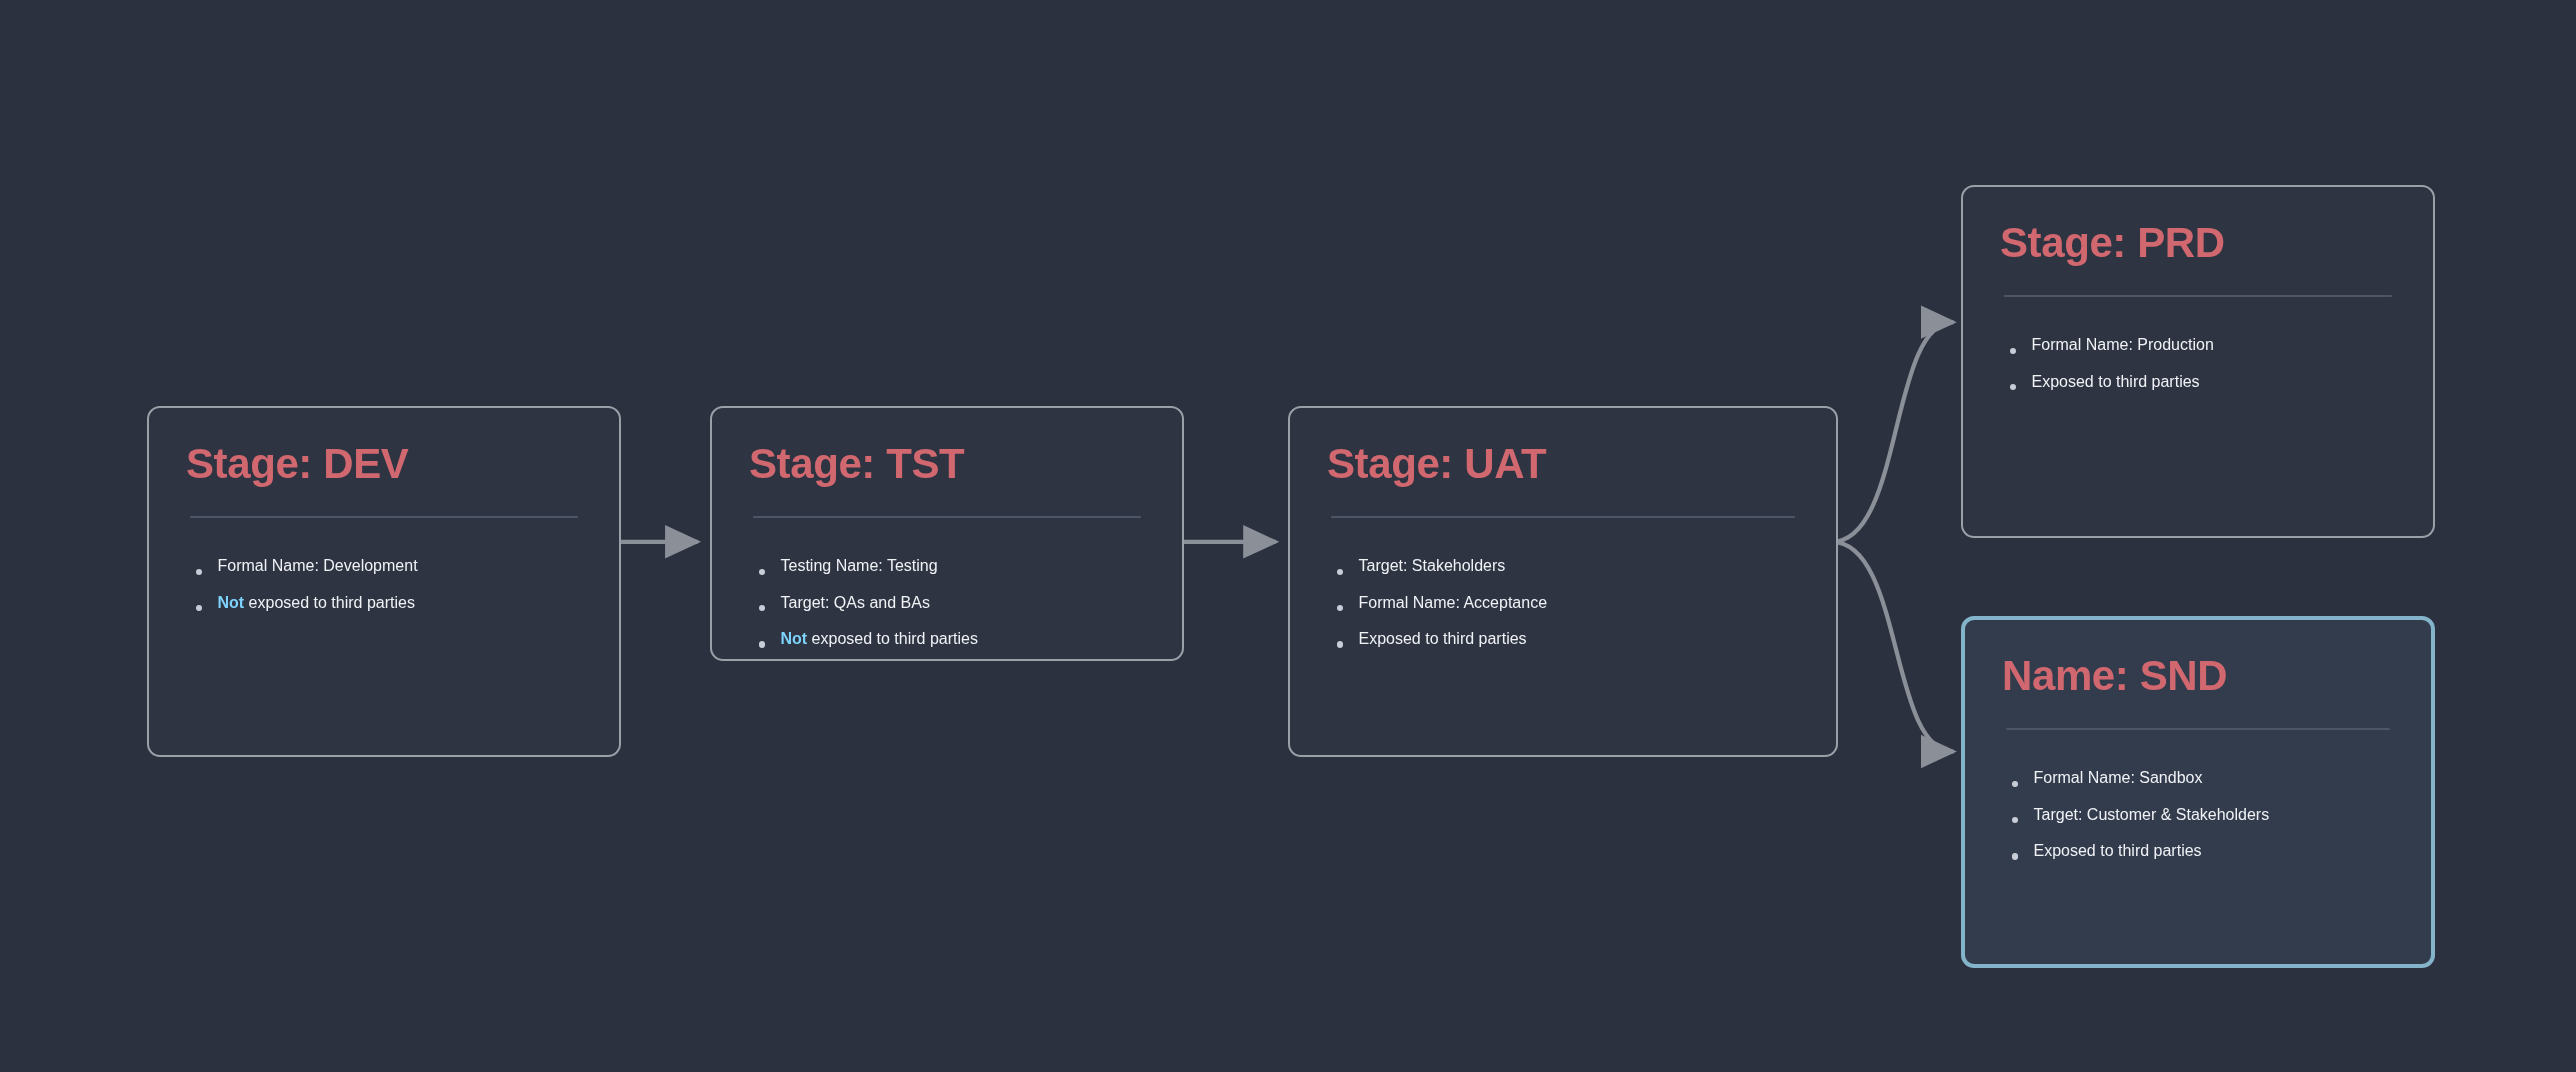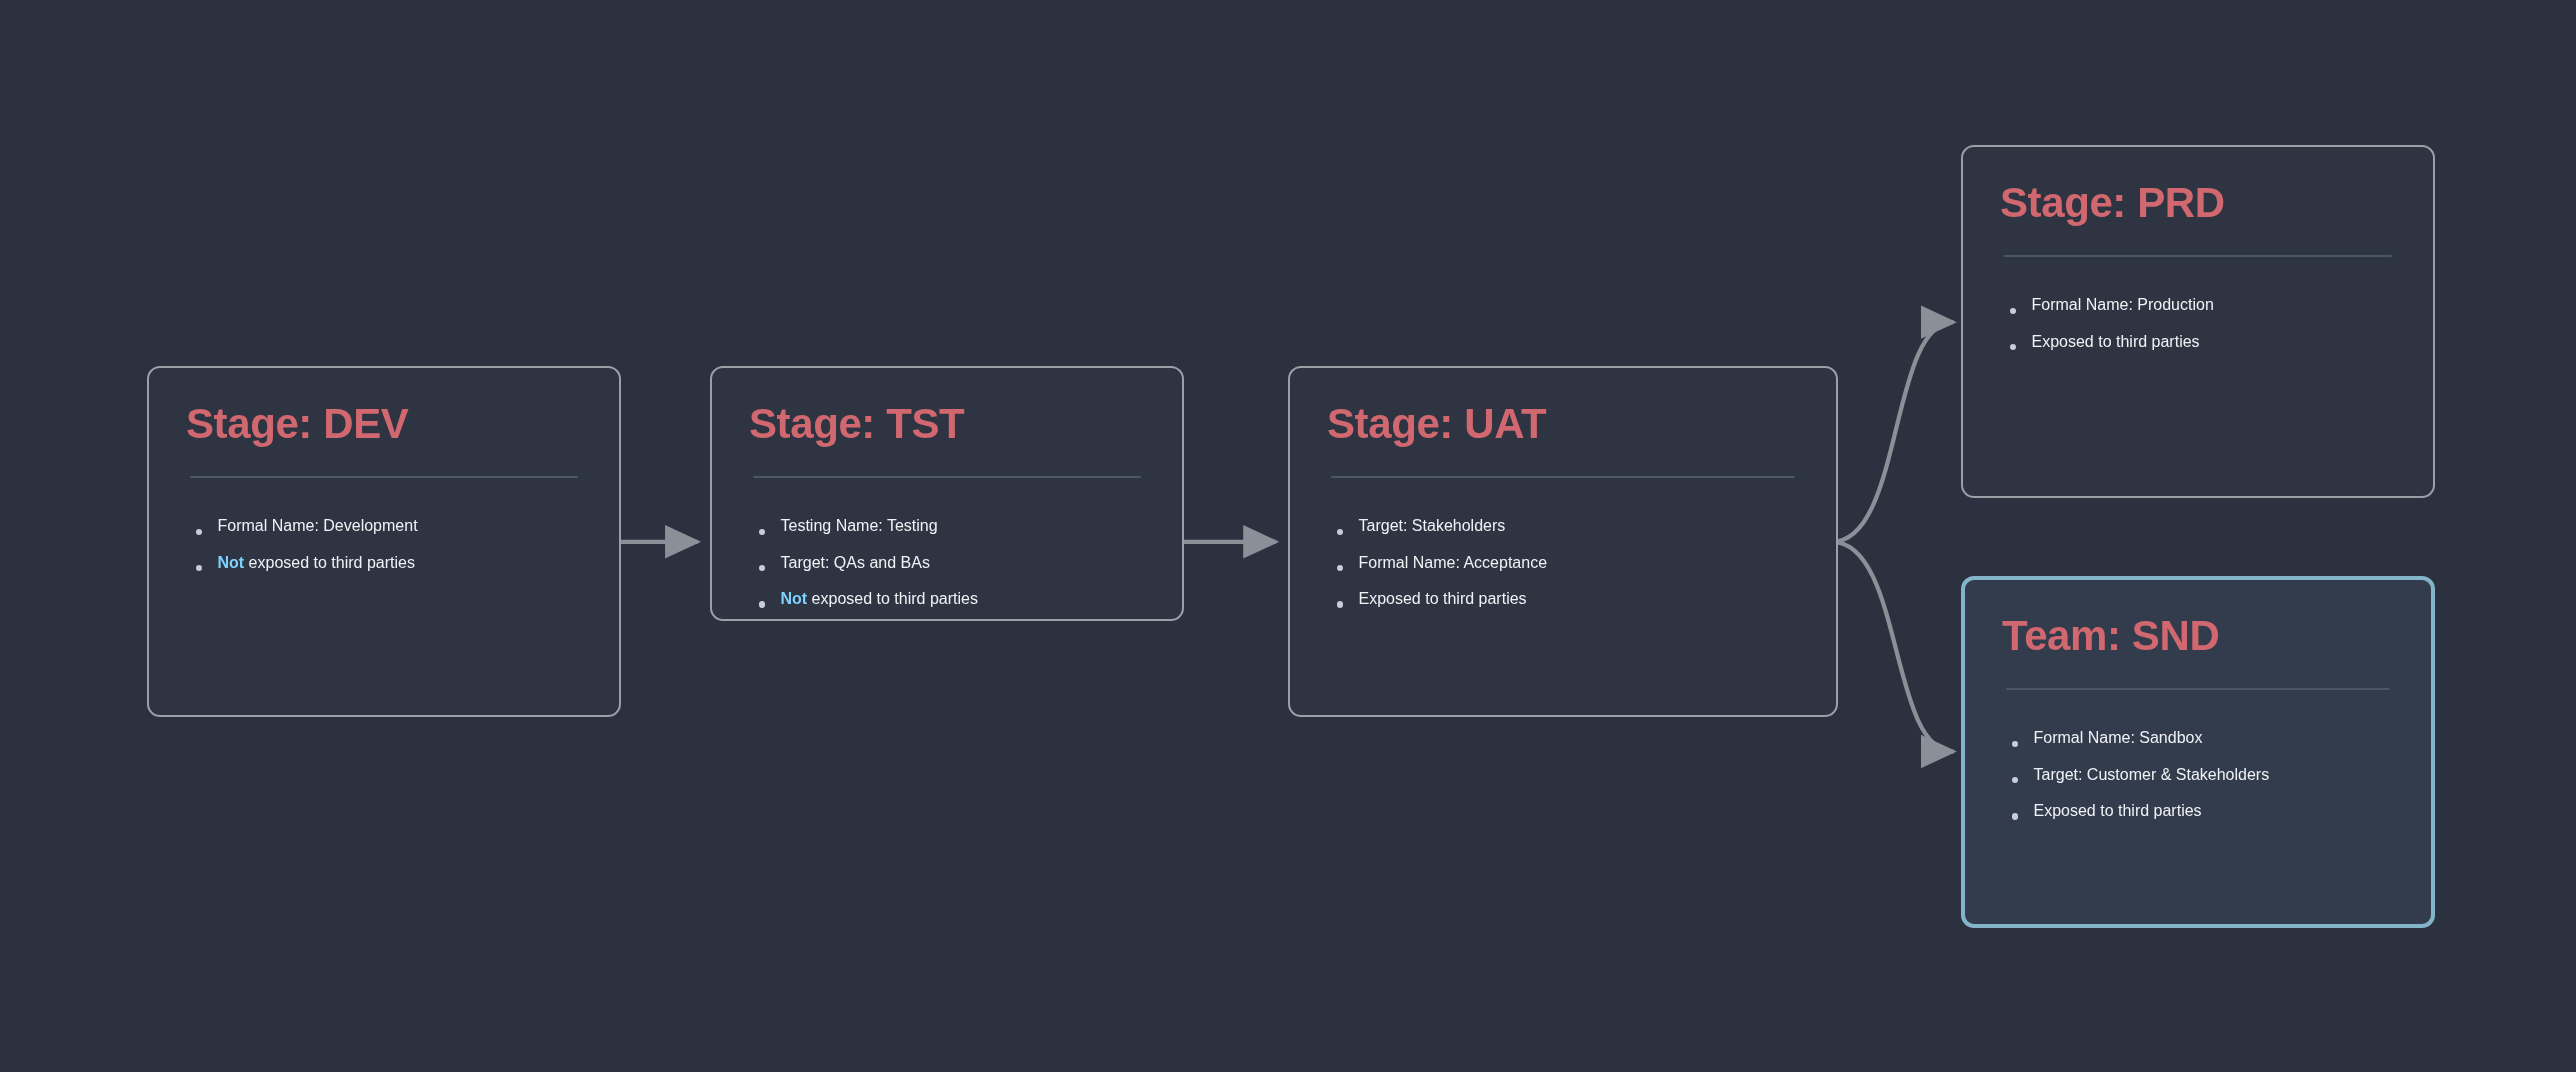--- a/index.html
+++ b/index.html
@@ -32,20 +32,21 @@
   }
 
   
   .card {
     position: absolute;
     box-sizing: border-box;
     border: 2.1px solid #9ba0a8;
     border-radius: 13px;
     background: #2e3442;
     padding: 34px 37px 0 37px;
+    margin-top: 40px;
   }
   .card.accent {
     border: 4.3px solid #83b4c9;
     background: #333c4c;
   }
 
   .card-title {
     font-size: 42px;
     font-weight: bold;
     color: #d2686f;
@@ -141,21 +142,21 @@
       </div>
       <div class="card" style="left: 1961px; top: 145px; width: 474px; height: 353px;">
         <div class="card-title">Stage: PRD</div>
         <div class="card-divider"></div>
         <ul class="card-list">
           <li><span>Formal Name: Production</span></li>
           <li><span>Exposed to third parties</span></li>
         </ul>
       </div>
       <div class="card accent" style="left: 1961px; top: 576px; width: 474px; height: 352px;">
-        <div class="card-title">Team: SND</div>
+        <div class="card-title">Name: SND</div>
         <div class="card-divider"></div>
         <ul class="card-list">
           <li><span>Formal Name: Sandbox</span></li>
           <li><span>Target: Customer &amp; Stakeholders</span></li>
           <li><span>Exposed to third parties</span></li>
         </ul>
       </div>
     </div>
 
 </div>

